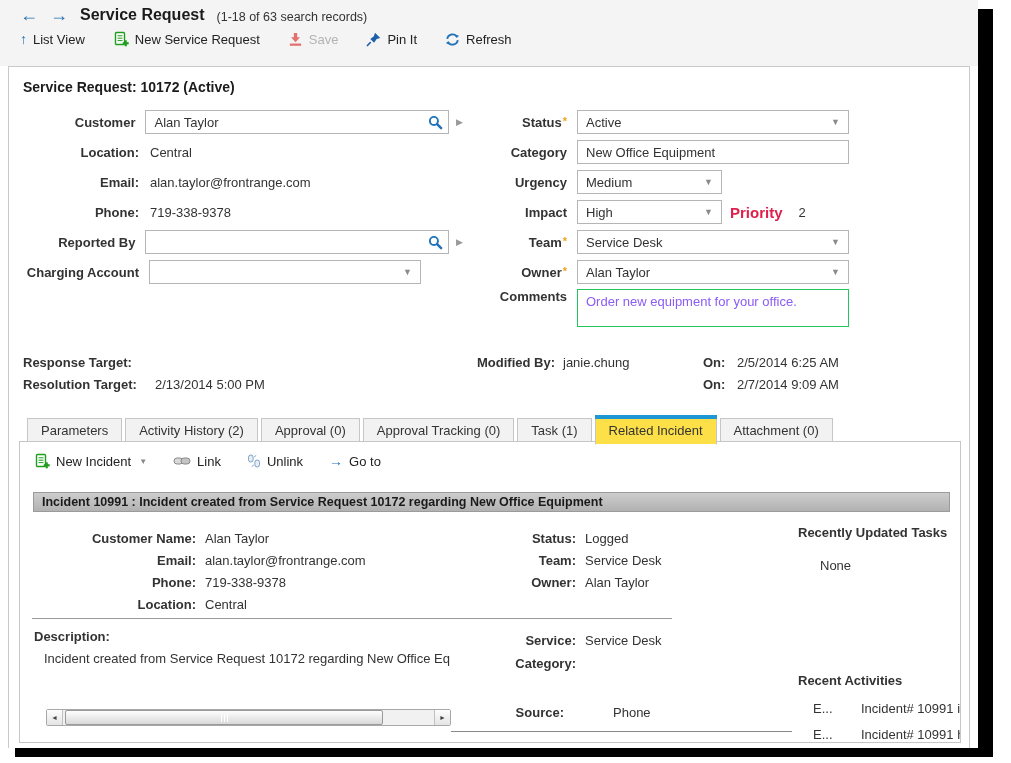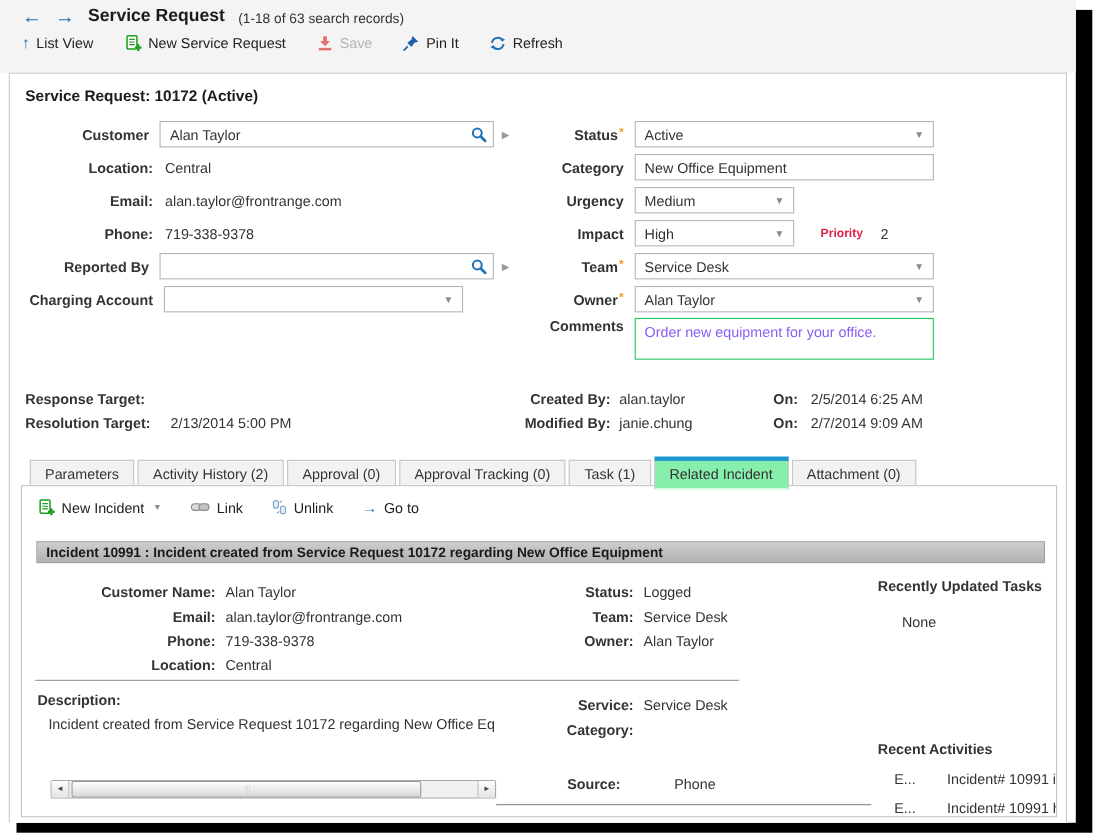--- a/index.html
+++ b/index.html
@@ -40,35 +40,35 @@
   .req { color:#f0a11c; font-weight:bold; font-size:11px; vertical-align:top; margin-left:1px; }
   .fvalue { margin-left:11px; color:#333; }
   .lookup { display:flex; align-items:center; margin-left:10px; border:1px solid #b5b5b5; height:24px; width:312px; background:#fff; padding:0 5px 0 1px; }
   .lookup input { border:none; outline:none; flex:1; min-width:0; font:inherit; color:#333; padding:0 0 0 7px; background:transparent; }
   .expand-arrow { color:#999; font-size:9px; margin-left:7px; cursor:pointer; }
   .dd { display:flex; align-items:center; justify-content:space-between; margin-left:10px; border:1px solid #b5b5b5; height:24px; background:#fff; padding:0 8px; color:#333; cursor:pointer; }
   .dd .caret { color:#8a8a8a; font-size:9px; }
   .dd.w272 { width:272px; } .dd.w145 { width:145px; }
   .text-input { margin-left:10px; border:1px solid #b5b5b5; height:24px; width:272px; padding:0 8px; font:inherit; color:#333; }
   .ta { margin-left:10px; border:1px solid #22c55e; width:272px; height:38px; font:inherit; color:#8b5cf6; padding:4px 8px; resize:none; }
-  .priority-label { color:#e0204c; font-weight:bold; margin-left:24px; font-size:11px; }
+  .priority-label { color:#e0204c; font-weight:bold; margin-left:8px; font-size:15px; }
   .priority-value { margin-left:16px; color:#333; }
   
   .meta-area { position:absolute; top:284px; left:14px; display:flex; }
   .mrow { display:flex; align-items:center; height:22px; }
   .mlabel { font-weight:bold; white-space:nowrap; }
   .mcol1 { width:440px; } .mcol1 .mlabel { width:132px; }
   .mcol2 { width:240px; } .mcol2 .mlabel { width:92px; text-align:right; }
   .mcol2 .mval { margin-left:8px; }
   .mcol3 .mlabel { width:30px; }
   .mcol3 .mval { margin-left:4px; }
   
   .tabs { position:absolute; top:351px; left:18px; display:flex; align-items:flex-end; }
   .tab { padding:4px 13px 5px; background:#f2f2f2; border:1px solid #c6c6c6; margin-right:3px; color:#333; cursor:pointer; position:relative; white-space:nowrap; }
-  .tab.active { background:#86efac; z-index:3; margin-bottom:-1px; padding-bottom:6px; border-bottom:1px solid #fff; }
+  .tab.active { background:#fde047; z-index:3; margin-bottom:-1px; padding-bottom:6px; border-bottom:1px solid #fff; }
   .tab.active::before { content:""; position:absolute; left:-1px; right:-1px; top:-4px; height:4px; background:#1f97d4; }
   
   .content-box { position:absolute; top:374px; left:10px; right:8px; height:302px; border:1px solid #c6c6c6; background:#fff; overflow:hidden; }
   .inc-toolbar { position:absolute; top:11px; left:14px; display:flex; align-items:center; gap:26px; }
   .inc-titlebar { position:absolute; top:50px; left:13px; right:10px; height:20px; line-height:19px;
      background:linear-gradient(#cdcdcd,#b2b2b2); border:1px solid #9b9b9b; font-weight:bold; font-size:12.5px; color:#1a1a1a; padding-left:8px; white-space:nowrap; overflow:hidden; }
   .inc-left { position:absolute; top:85px; left:0; }
   .inc-mid  { position:absolute; top:85px; left:436px; }
   .irow { display:flex; align-items:center; height:22px; }
   .ilabel { font-weight:bold; text-align:right; white-space:nowrap; }
@@ -269,24 +269,20 @@
           <span class="mlabel">Response Target:</span>
           <span></span>
         </div>
         <div class="mrow">
           <span class="mlabel">Resolution Target:</span>
           <span>2/13/2014 5:00 PM</span>
         </div>
       </div>
       <div class="mcol2">
         <div class="mrow">
-          <span class="mlabel">Created By:</span>
-          <span class="mval">alan.taylor</span>
-        </div>
-        <div class="mrow">
           <span class="mlabel">Modified By:</span>
           <span class="mval">janie.chung</span>
         </div>
       </div>
       <div class="mcol3">
         <div class="mrow">
           <span class="mlabel">On:</span>
           <span class="mval">2/5/2014 6:25 AM</span>
         </div>
         <div class="mrow">

